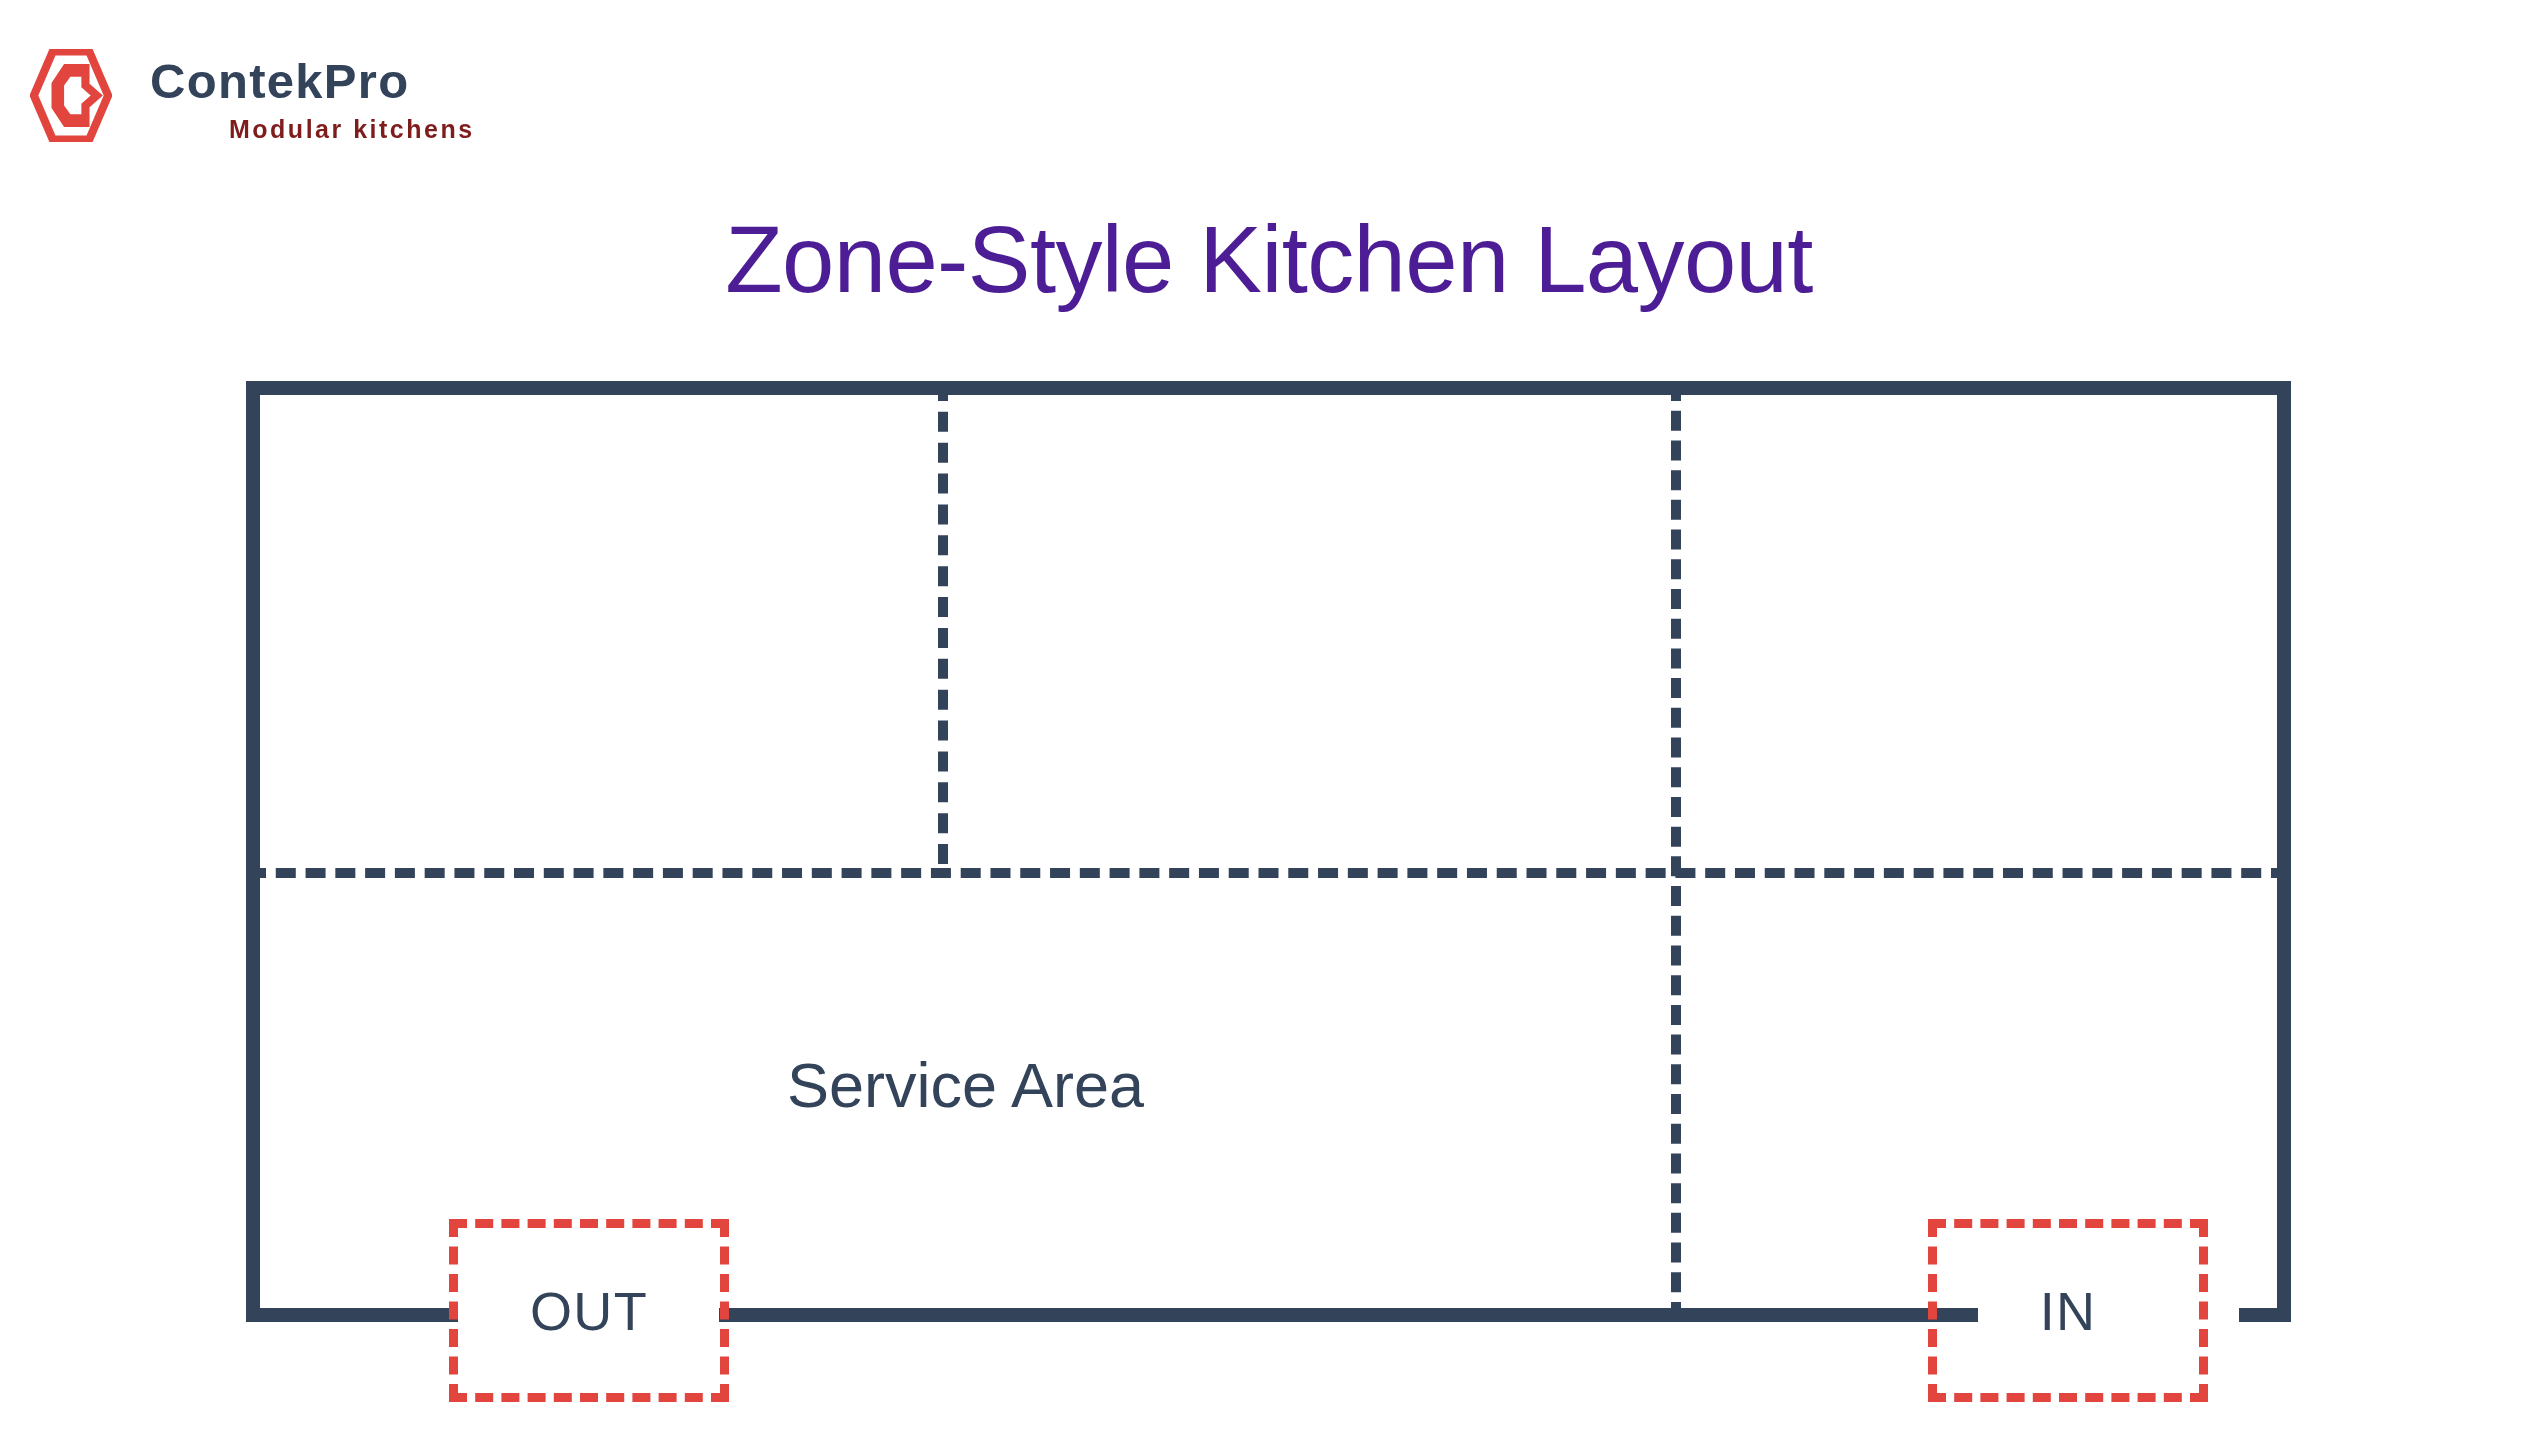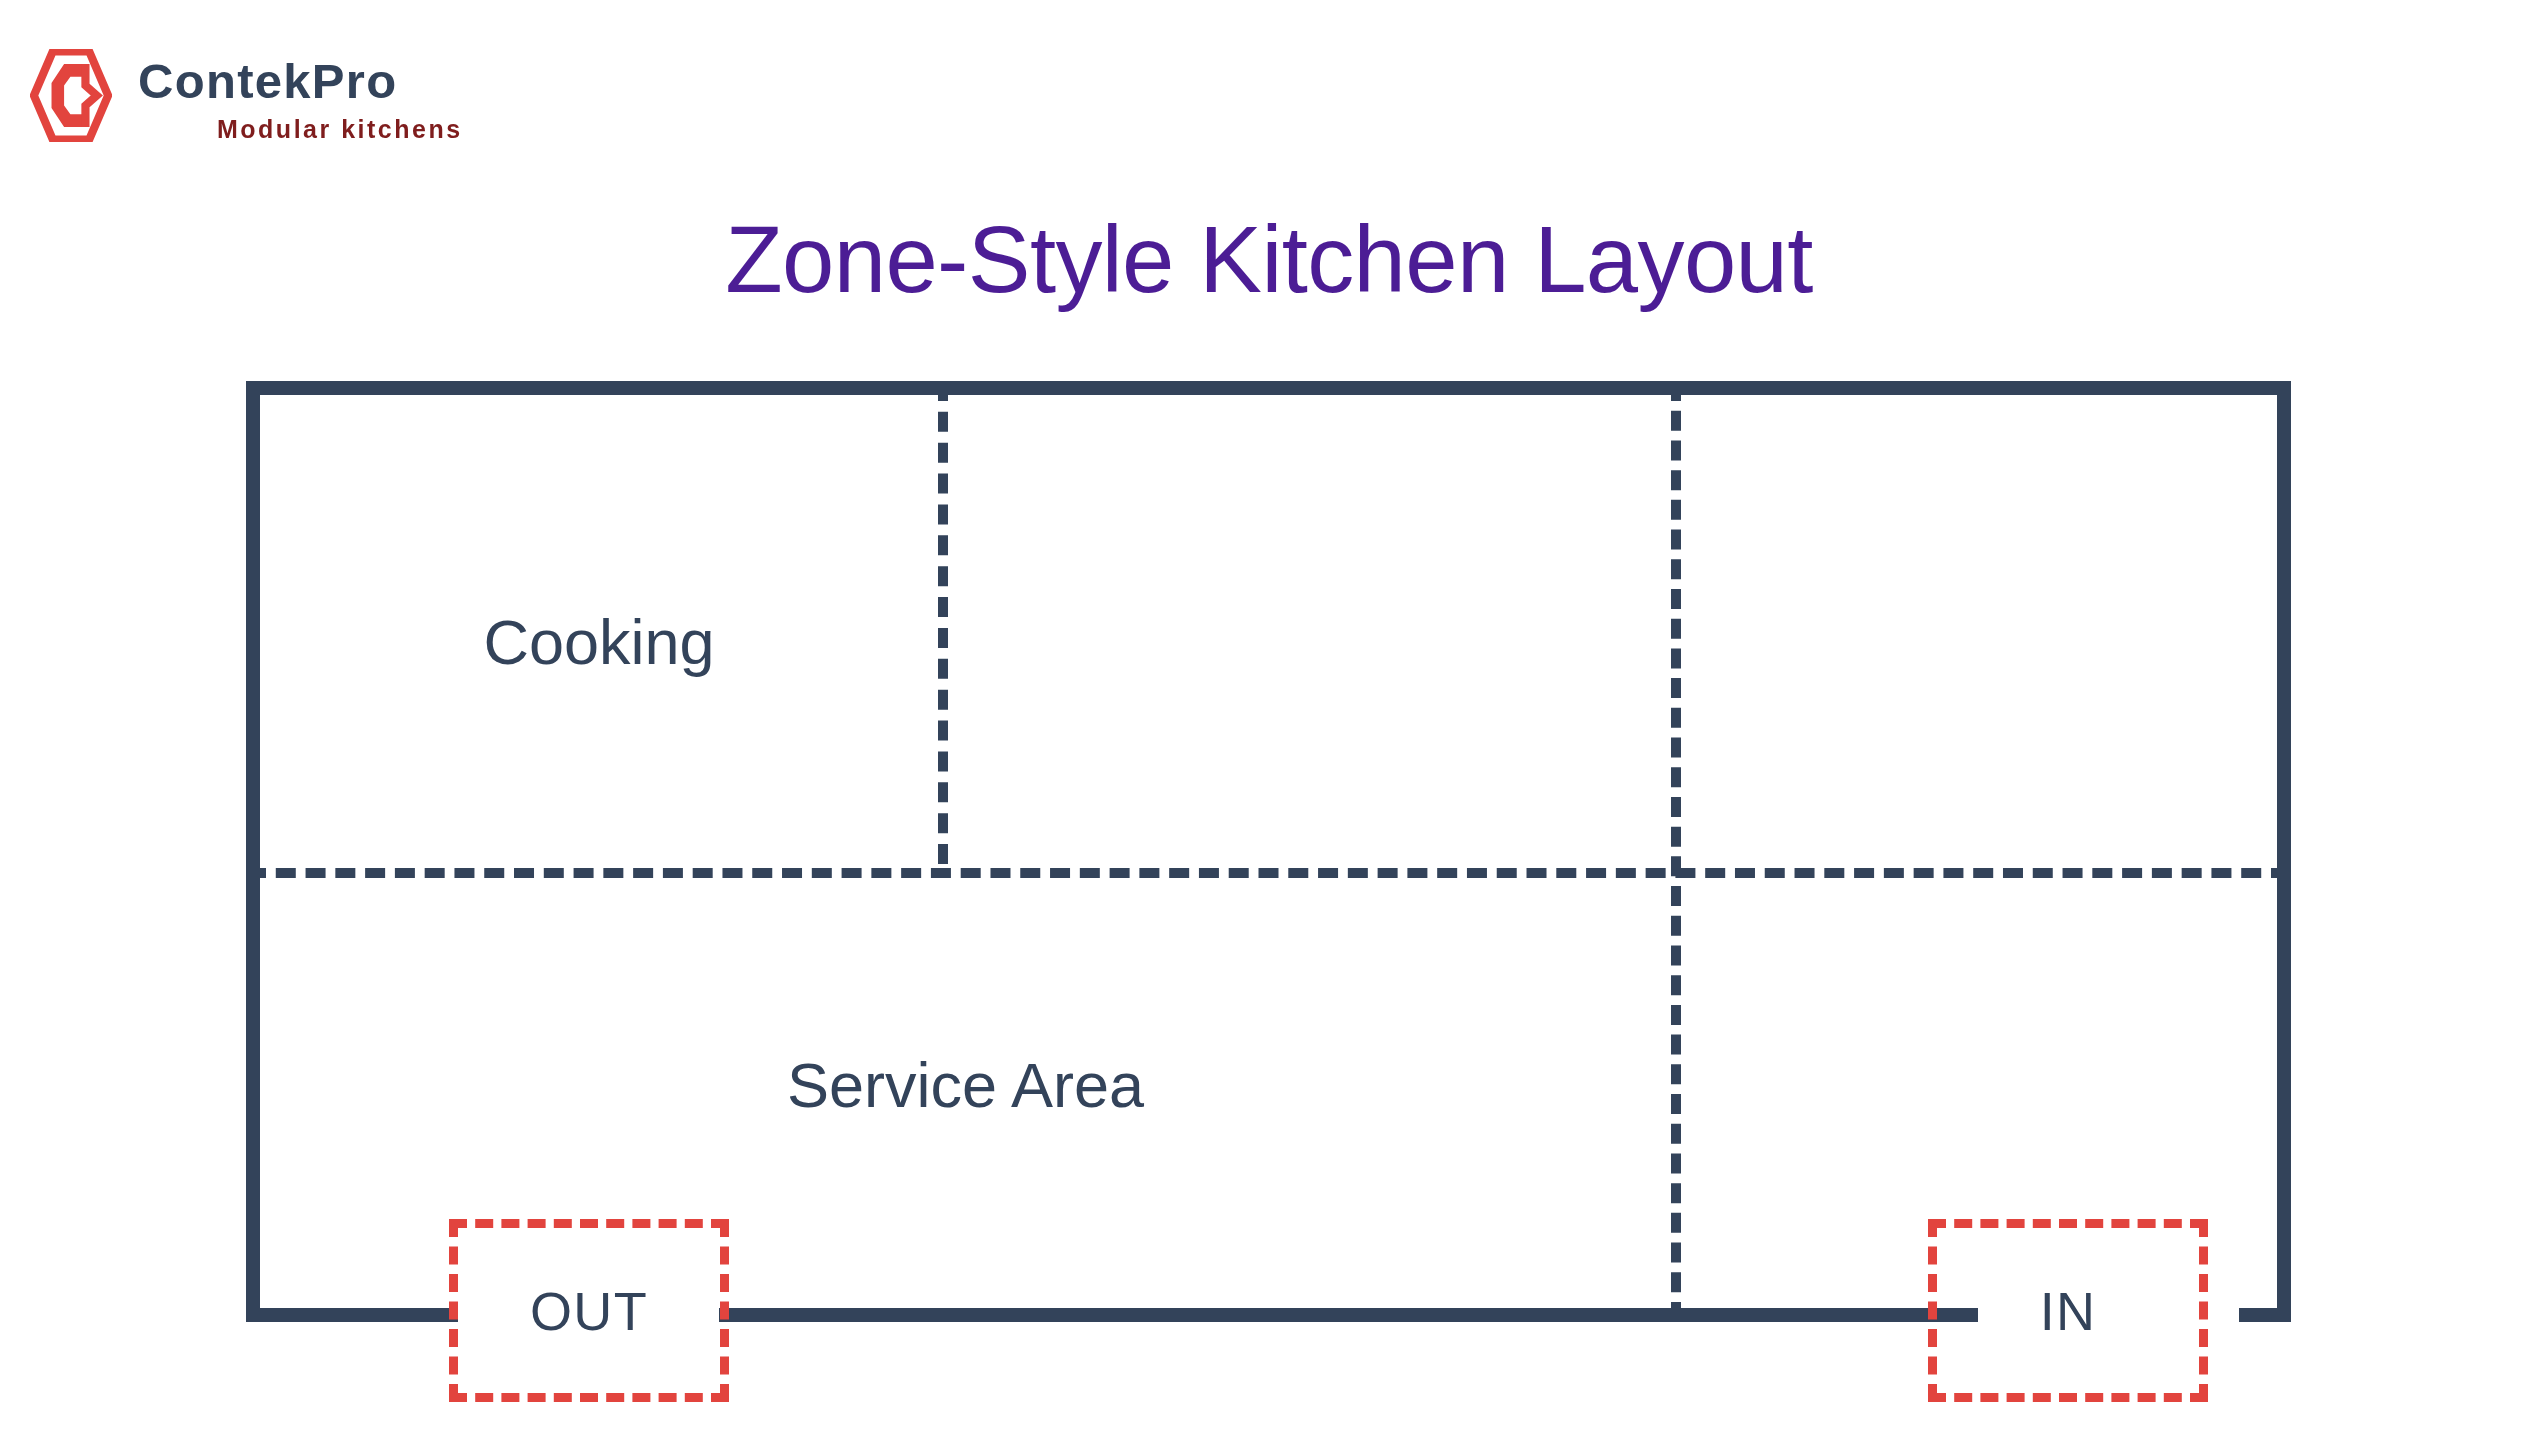--- a/index.html
+++ b/index.html
@@ -15,21 +15,21 @@
     overflow: hidden;
   }
 
   
   #brand {
     position: absolute;
     left: 30px;
     top: 49px;
     display: flex;
     align-items: flex-start;
-    gap: 26px;
+    gap: 38px;
   }
   #brand-mark {
     width: 82px;
     height: 93px;
     flex: 0 0 auto;
     display: block;
   }
   #brand-text {
     display: flex;
     flex-direction: column;
@@ -187,21 +187,20 @@
 
 <div id="page-title">Zone-Style Kitchen Layout</div>
 
 <div id="floorplan">
   <div id="plan-inner">
 
     <div id="divider-horizontal"></div>
     <div id="divider-vertical-left"></div>
     <div id="divider-vertical-right"></div>
 
-    <div class="zone-label" id="zone-cooking">Cooking</div>
     <div class="zone-label" id="zone-service">Service Area</div>
 
   </div>
 </div>
 
 <div class="door-gap" id="door-gap-out"></div>
 <div class="door-gap" id="door-gap-in"></div>
 
 <div class="door-badge" id="door-out">OUT</div>
 <div class="door-badge" id="door-in">IN</div>

